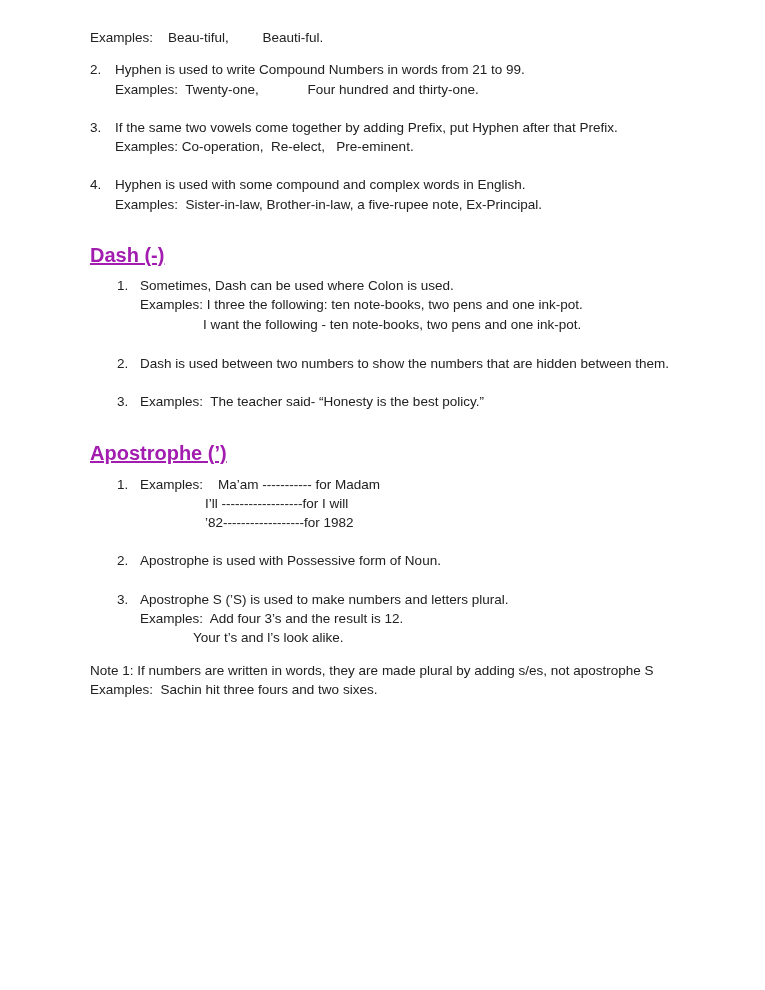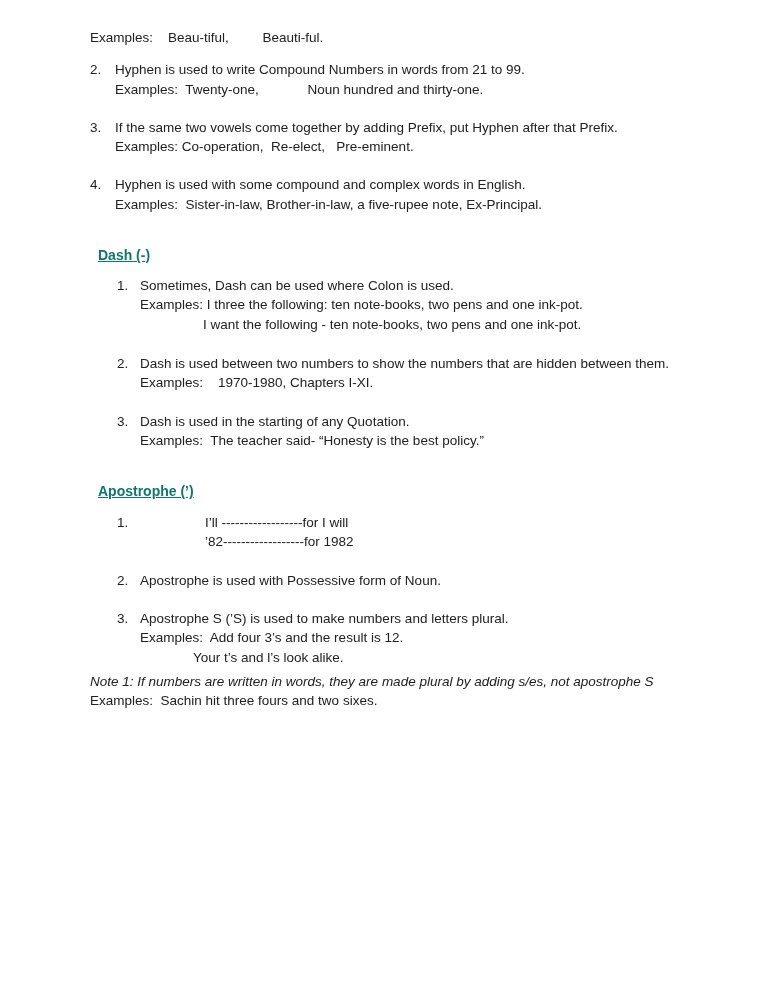--- a/index.html
+++ b/index.html
@@ -37,52 +37,51 @@
   .item.sub {
     margin-left: 27px;
   }
   .item.sub .num {
     flex: 0 0 23px;
   }
   .body {
     flex: 1 1 auto;
   }
   .heading {
-    color: #0f766e;
+    color: #a21caf;
     font-weight: bold;
     text-decoration: underline;
-    font-size: 14px;
+    font-size: 20px;
     line-height: 21px;
-    margin-left: 8px;
   }
   
   .mt-item2 { margin-top: 13px; }
   .mt-item  { margin-top: 19px; }
   .mt-head  { margin-top: 31px; }
   .mt-first { margin-top: 10px; }
   .mt-firstA{ margin-top: 11px; }
   .mt-d2    { margin-top: 20px; }
-  .mt-note  { margin-top: 5px; font-style: italic; }
+  .mt-note  { margin-top: 13px; }
   
   .ind-quote  { margin-left: 63px; }
   .ind-apos   { margin-left: 65px; }
   .ind-yours  { margin-left: 53px; }
 </style>
 </head>
 <body>
 
 <div class="page">
 
   <p class="t">Examples:    Beau-tiful,         Beauti-ful.</p>
 
   <div class="item mt-item2">
     <span class="num">2.</span>
     <div class="body">
       <div class="line t">Hyphen is used to write Compound Numbers in words from 21 to 99.</div>
-      <div class="line t">Examples:  Twenty-one,             Noun hundred and thirty-one.</div>
+      <div class="line t">Examples:  Twenty-one,             Four hundred and thirty-one.</div>
     </div>
   </div>
 
   <div class="item mt-item">
     <span class="num">3.</span>
     <div class="body">
       <div class="line t">If the same two vowels come together by adding Prefix, put Hyphen after that Prefix.</div>
       <div class="line t">Examples: Co-operation,  Re-elect,   Pre-eminent.</div>
     </div>
   </div>
@@ -103,37 +102,36 @@
       <div class="line t">Sometimes, Dash can be used where Colon is used.</div>
       <div class="line t">Examples: I three the following: ten note-books, two pens and one ink-pot.</div>
       <div class="line t ind-quote">I want the following - ten note-books, two pens and one ink-pot.</div>
     </div>
   </div>
 
   <div class="item sub mt-d2">
     <span class="num">2.</span>
     <div class="body">
       <div class="line t">Dash is used between two numbers to show the numbers that are hidden between them.</div>
-      <div class="line t">Examples:    1970-1980, Chapters I-XI.</div>
     </div>
   </div>
 
   <div class="item sub mt-item">
     <span class="num">3.</span>
     <div class="body">
-      <div class="line t">Dash is used in the starting of any Quotation.</div>
       <div class="line t">Examples:  The teacher said- “Honesty is the best policy.”</div>
     </div>
   </div>
 
   <div class="heading mt-head t">Apostrophe (’)</div>
 
   <div class="item sub mt-firstA">
     <span class="num">1.</span>
     <div class="body">
+      <div class="line t">Examples:    Ma’am ----------- for Madam</div>
       <div class="line t ind-apos">I’ll ------------------for I will</div>
       <div class="line t ind-apos">’82------------------for 1982</div>
     </div>
   </div>
 
   <div class="item sub mt-item">
     <span class="num">2.</span>
     <div class="body">
       <div class="line t">Apostrophe is used with Possessive form of Noun.</div>
     </div>

